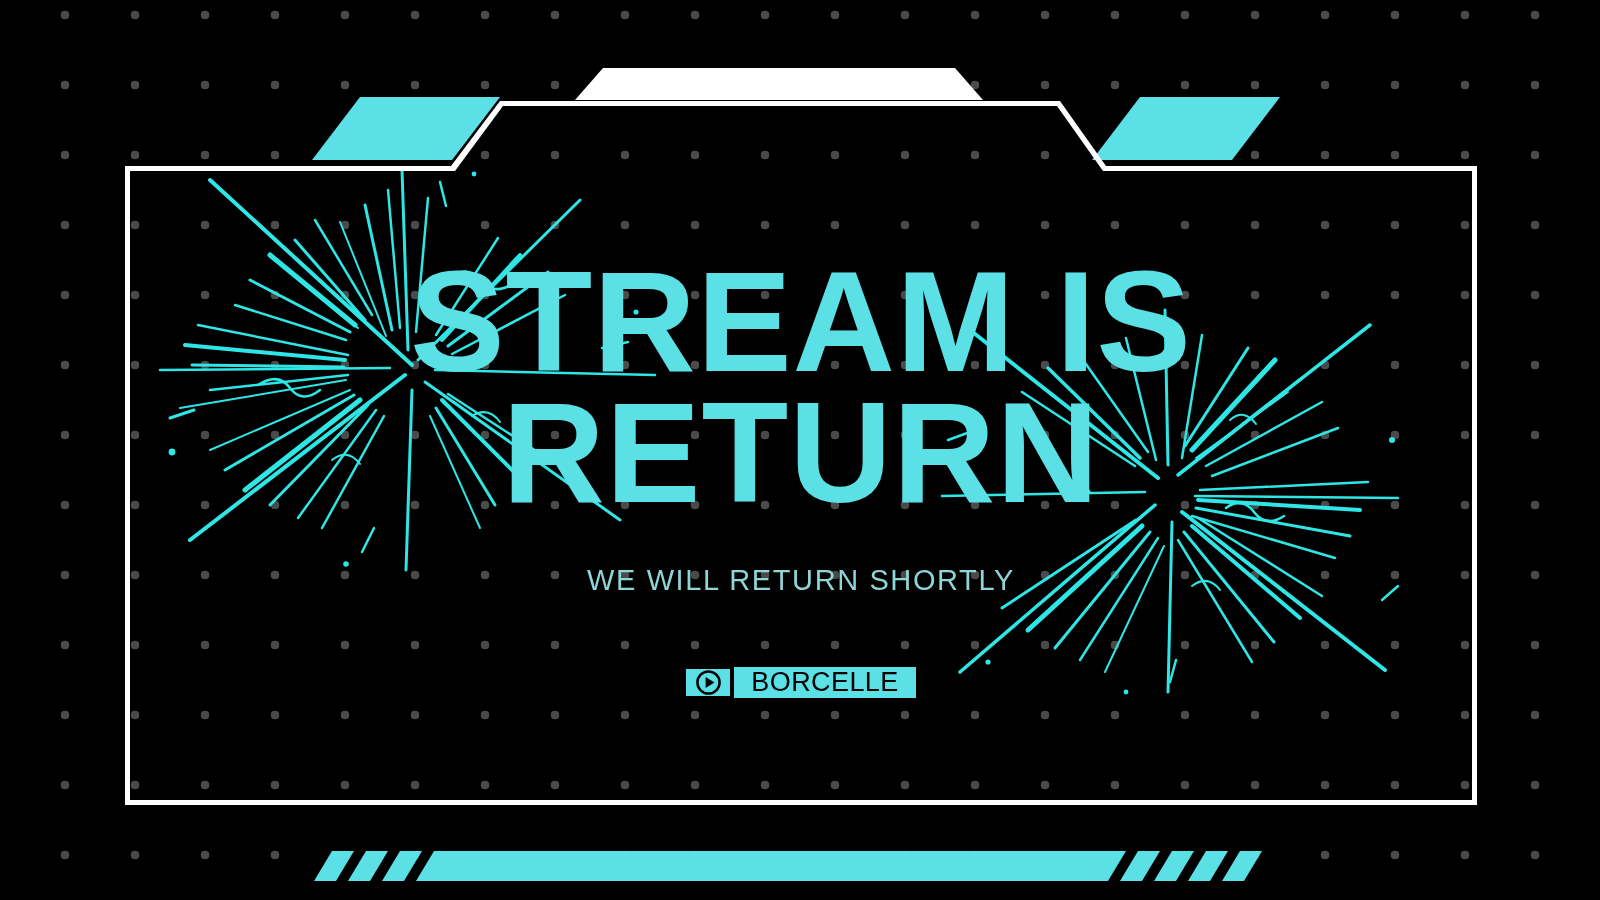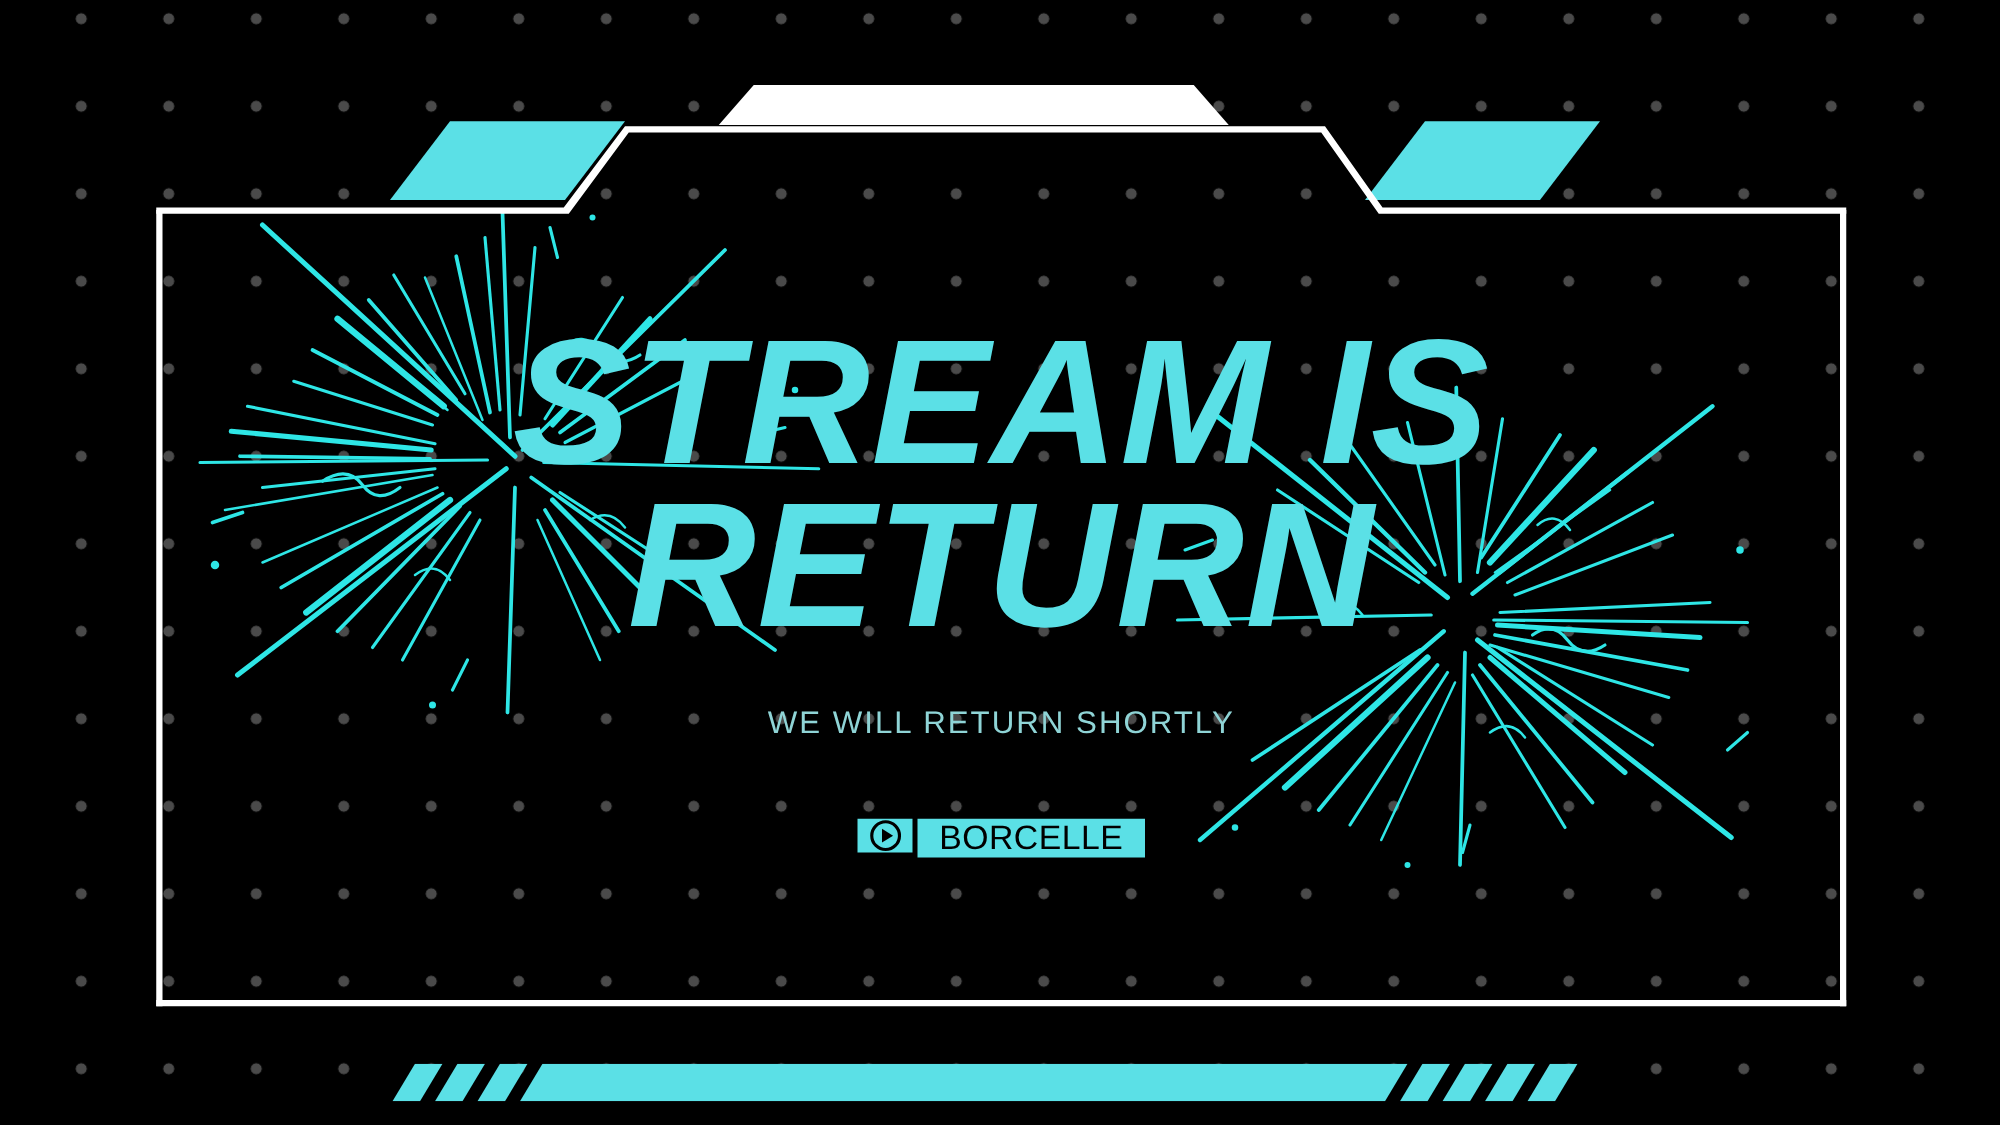--- a/index.html
+++ b/index.html
@@ -52,53 +52,52 @@
     display:flex; flex-direction:column;
     align-items:center;
     justify-content:flex-start;
   }
 
   .title-block{
     width:100%;
     text-align:center;
     margin-top:92px;
     user-select:none;
-    font-style:italic;
   }
   .title-line{
     display:block;
     color:#5BE0E6;
     font-family:"Liberation Sans", sans-serif;
     font-weight:bold;
     font-size:142px;
     line-height:0.88;
     letter-spacing:1px;
     white-space:nowrap;
   }
   .title-line.l2{ margin-top:6px; }
 
   .subtitle{
     margin-top:48px;
     color:#8fd4d6;
-    font-size:25px;
+    font-size:29px;
     font-weight:normal;
     letter-spacing:1.6px;
     white-space:nowrap;
   }
 
   
   .badge-row{
     margin-top:62px;
     display:flex;
     align-items:center;
     gap:34px;
   }
   .badge{
     display:flex;
-    align-items:flex-start;
+    align-items:center;
     height:47px;
     gap:4px;
   }
   .badge-icon{
     width:44px;
     background:#5BE0E6;
     display:flex; align-items:center; justify-content:center;
   }
   .badge-label{
     background:#5BE0E6;

